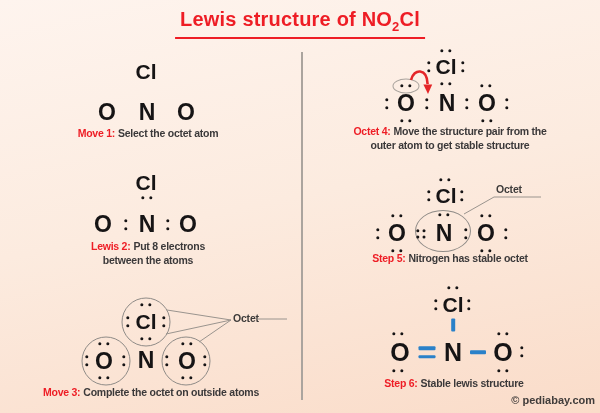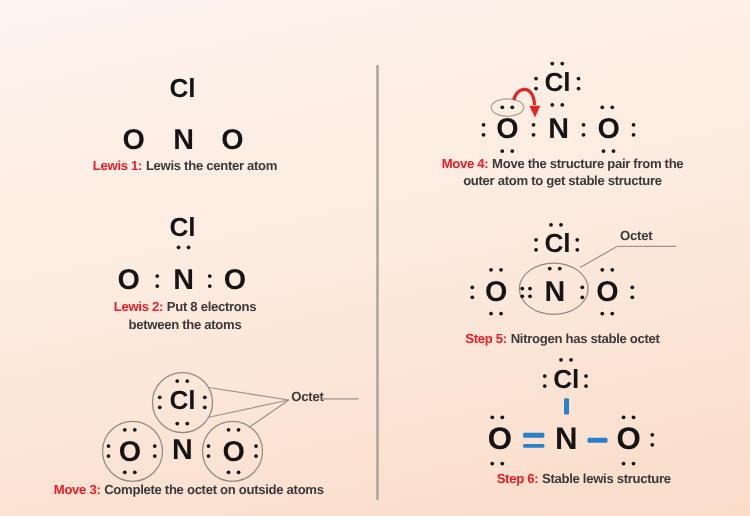--- a/index.html
+++ b/index.html
@@ -46,29 +46,30 @@
   .vbond{width:3.6px;height:13px;}
   .hbond{width:16px;height:3.6px;}
   .overlay{position:absolute;left:0;top:0;pointer-events:none;}
   .wm{position:absolute;right:5px;top:394px;font-weight:bold;font-size:11px;color:#403c3a;}
 </style>
 </head>
 <body>
 
 <div class="canvas">
 
+  <div class="title"><span>Lewis structure of NO</span><sub>2</sub><span>Cl</span></div>
 
   <div class="divider"></div>
 
   <div>
     <span class="at small" style="left:146px;top:71px">Cl</span>
     <span class="at" style="left:107px;top:112px">O</span>
     <span class="at" style="left:147px;top:112px">N</span>
     <span class="at" style="left:186px;top:112px">O</span>
-    <div class="cap nowrap" style="left:148px;top:127px"><span class="lbl">Lewis 1:</span><span>Lewis the center atom</span></div>
+    <div class="cap nowrap" style="left:148px;top:127px"><span class="lbl">Move 1:</span><span>Select the octet atom</span></div>
   </div>
 
   <div>
     <span class="at small" style="left:146px;top:182px">Cl</span>
     <span class="dp" style="left:147px;top:198px"></span>
     <span class="at" style="left:103px;top:224px">O</span>
     <span class="dp v" style="left:126px;top:225px"></span>
     <span class="at" style="left:147px;top:224px">N</span>
     <span class="dp v" style="left:168px;top:225px"></span>
     <span class="at" style="left:188px;top:224px">O</span>
@@ -110,21 +111,21 @@
     <span class="dp" style="left:486px;top:86px"></span>
     <span class="dp v" style="left:387px;top:104px"></span>
     <span class="at" style="left:406px;top:103px">O</span>
     <span class="dp v" style="left:427px;top:104px"></span>
     <span class="at" style="left:447px;top:103px">N</span>
     <span class="dp v" style="left:467px;top:104px"></span>
     <span class="at" style="left:487px;top:103px">O</span>
     <span class="dp v" style="left:507px;top:104px"></span>
     <span class="dp" style="left:406px;top:121px"></span>
     <span class="dp" style="left:487px;top:121px"></span>
-    <div class="cap" style="left:450px;top:125px;width:215px"><span class="lbl">Move 4:</span><span>Move the structure pair from the outer atom to get stable structure</span></div>
+    <div class="cap" style="left:450px;top:125px;width:215px"><span class="lbl">Octet 4:</span><span>Move the structure pair from the outer atom to get stable structure</span></div>
   </div>
 
   <div>
     <span class="dp" style="left:445px;top:180px"></span>
     <span class="at small" style="left:446px;top:195px">Cl</span>
     <span class="dp v" style="left:429px;top:196px"></span>
     <span class="dp v" style="left:462px;top:196px"></span>
     <span class="ring" style="left:443px;top:231px;width:54px;height:40px"></span>
     <span class="dp" style="left:444px;top:215px"></span>
     <span class="dp v" style="left:378px;top:234px"></span>
@@ -132,51 +133,52 @@
     <span class="quad" style="left:421px;top:234px"></span>
     <span class="at" style="left:444px;top:233px">N</span>
     <span class="dp v" style="left:466px;top:234px"></span>
     <span class="at" style="left:486px;top:233px">O</span>
     <span class="dp v" style="left:506px;top:234px"></span>
     <span class="dp" style="left:397px;top:216px"></span>
     <span class="dp" style="left:486px;top:216px"></span>
     <span class="dp" style="left:397px;top:251px"></span>
     <span class="dp" style="left:486px;top:251px"></span>
     <div class="octet" style="left:496px;top:183px">Octet</div>
-    <div class="cap nowrap" style="left:450px;top:265px"><span class="lbl">Step 5:</span><span>Nitrogen has stable octet</span></div>
+    <div class="cap nowrap" style="left:450px;top:252px"><span class="lbl">Step 5:</span><span>Nitrogen has stable octet</span></div>
   </div>
 
   <div>
     <span class="dp" style="left:453px;top:288px"></span>
     <span class="at small" style="left:453px;top:304px">Cl</span>
     <span class="dp v" style="left:436px;top:305px"></span>
     <span class="dp v" style="left:469px;top:305px"></span>
     <span class="bond vbond" style="left:453px;top:325px"></span>
     <span class="at big" style="left:400px;top:352px">O</span>
     <span class="bond hbond" style="left:427px;top:348px;width:17px"></span>
     <span class="bond hbond" style="left:427px;top:356.5px;width:17px"></span>
     <span class="at big" style="left:453px;top:352px">N</span>
     <span class="bond hbond" style="left:478px;top:352px"></span>
     <span class="at big" style="left:503px;top:352px">O</span>
     <span class="dp v" style="left:522px;top:352px"></span>
     <span class="dp" style="left:398px;top:334px"></span>
     <span class="dp" style="left:398px;top:371px"></span>
     <span class="dp" style="left:503px;top:334px"></span>
     <span class="dp" style="left:503px;top:371px"></span>
-    <div class="cap nowrap" style="left:467px;top:377px"><span class="lbl">Step 6:</span><span>Stable lewis structure</span></div>
+    <div class="cap nowrap" style="left:454px;top:377px"><span class="lbl">Step 6:</span><span>Stable lewis structure</span></div>
   </div>
 
   <svg class="overlay" width="600" height="413">
     <g stroke="#9a948e" stroke-width="1">
       <line x1="167" y1="310" x2="231" y2="320"></line>
       <line x1="166" y1="334" x2="231" y2="320"></line>
       <line x1="199" y1="342" x2="231" y2="320"></line>
       <line x1="257" y1="319" x2="287" y2="319"></line>
       <line x1="464" y1="214" x2="494" y2="197"></line>
       <line x1="494" y1="197" x2="541" y2="197"></line>
     </g>
     <g>
       <path d="M411,80 C414,68 427,68 427.6,84" stroke="#e42528" stroke-width="2.6" fill="none"></path>
       <polygon points="428,94 423.4,84.5 432.2,84.5" fill="#e42528"></polygon>
     </g>
   </svg>
 
+  <div class="wm">© pediabay.com</div>
 </div>
 
 </body></html>

